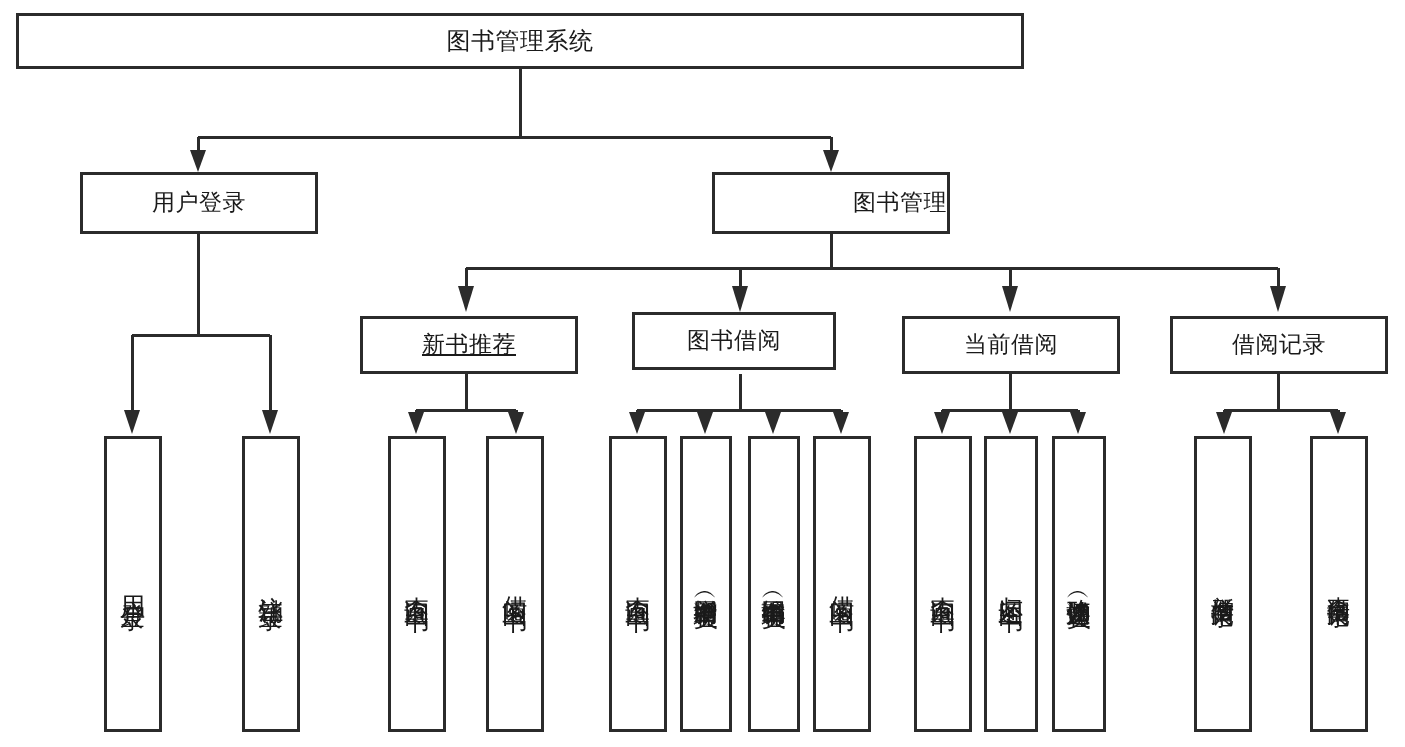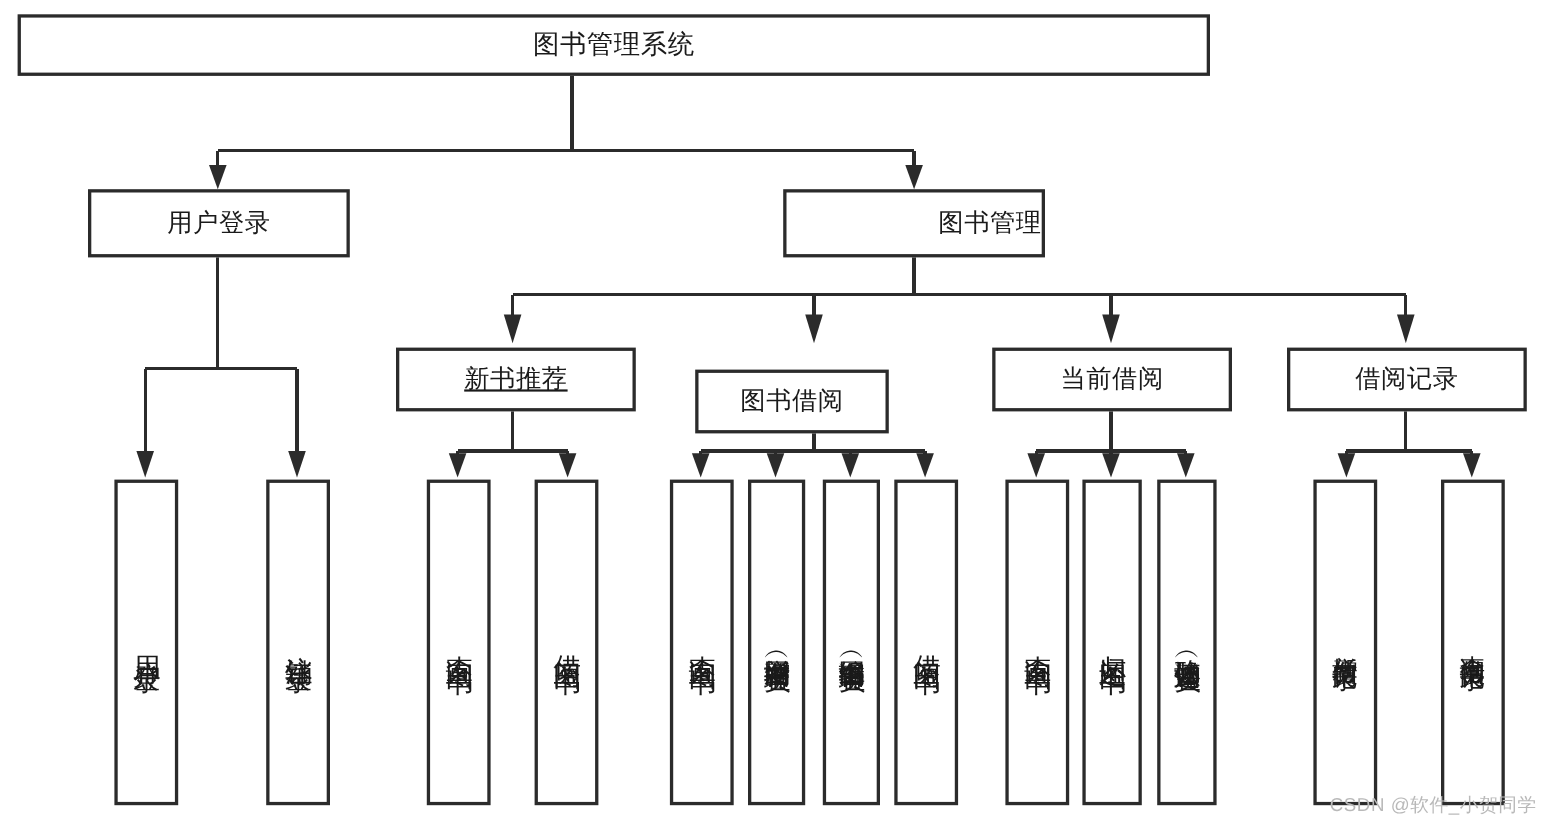--- a/index.html
+++ b/index.html
@@ -156,37 +156,37 @@
     <polygon class="arrowhead" points="1070,412 1086,412 1078,434"></polygon>
 
     <line x1="1278" y1="374" x2="1278" y2="410"></line>
     <line x1="1224" y1="410" x2="1338" y2="410"></line>
     <line x1="1224" y1="410" x2="1224" y2="414"></line>
     <line x1="1338" y1="410" x2="1338" y2="414"></line>
     <polygon class="arrowhead" points="1216,412 1232,412 1224,434"></polygon>
     <polygon class="arrowhead" points="1330,412 1346,412 1338,434"></polygon>
   </svg>
 
-  <div class="node horiz root" style="left:16px; top:13px; width:1084px; height:56px;">
+  <div class="node horiz root" style="left:16px; top:13px; width:1008px; height:56px;">
     <span class="label">图书管理系统</span>
   </div>
 
   <div class="node horiz" style="left:80px; top:172px; width:238px; height:62px;">
     <span class="label">用户登录</span>
   </div>
 
   <div class="node horiz" style="left:712px; top:172px; width:238px; height:62px;justify-content:flex-end;">
     <span class="label">图书管理</span>
   </div>
 
   <div class="node horiz" style="left:360px; top:316px; width:218px; height:58px;text-decoration:underline;">
     <span class="label">新书推荐</span>
   </div>
 
-  <div class="node horiz" style="left:632px; top:336px; width:176px; height:58px;">
+  <div class="node horiz" style="left:632px; top:312px; width:204px; height:58px;">
     <span class="label">图书借阅</span>
   </div>
 
   <div class="node horiz" style="left:1170px; top:316px; width:218px; height:58px;">
     <span class="label">借阅记录</span>
   </div>
 
   <div class="node horiz" style="left:902px; top:316px; width:218px; height:58px;">
     <span class="label">当前借阅</span>
   </div>
@@ -236,15 +236,14 @@
   </div>
 
   <div class="node vert narrow" style="left:1194px; top:436px; width:58px; height:296px;">
     <span class="label">新增借阅记录</span>
   </div>
 
   <div class="node vert narrow" style="left:1310px; top:436px; width:58px; height:296px;">
     <span class="label">查询借阅记录</span>
   </div>
 
-  <div id="watermark">CSDN @软件_小贺同学</div>
 
 </div>
 
 </body></html>

